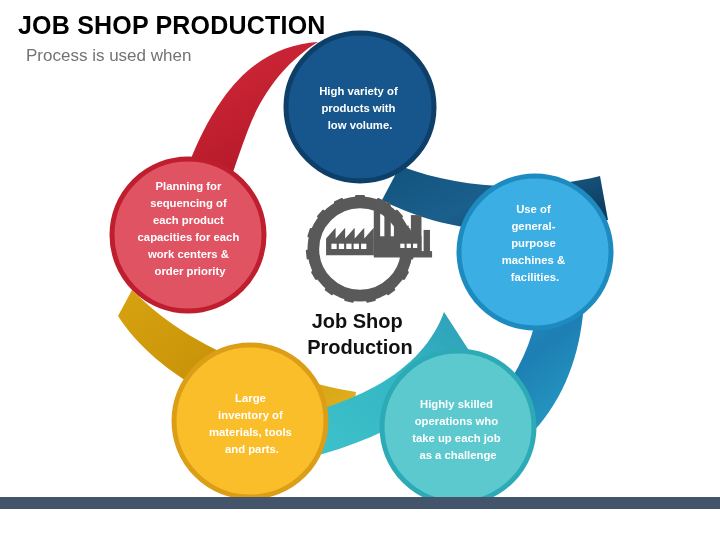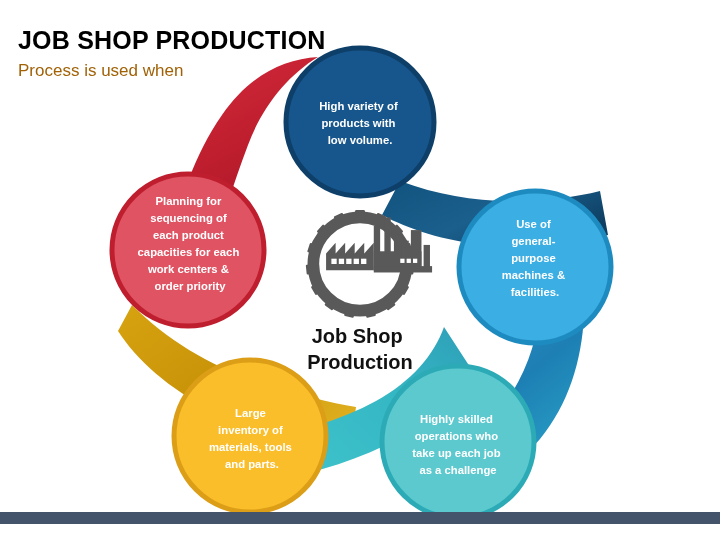--- a/index.html
+++ b/index.html
@@ -9,21 +9,21 @@
   }
   body {
     width: 720px;
     height: 540px;
     position: relative;
     overflow: hidden;
     font-family: "Liberation Sans", sans-serif;
   }
   #slide {
     position: absolute;
-    left: 0; top: 15px;
+    left: 0; top: 0;
     width: 720px;
     height: 509px;
     background: #ffffff;
   }
   #title-block {
     position: absolute;
     left: 18px;
     top: 12px;
     width: 420px;
   }
@@ -32,22 +32,22 @@
     font-weight: bold;
     color: #000000;
     letter-spacing: 0.2px;
     line-height: 1.1;
     margin: 0;
     white-space: nowrap;
   }
   #slide-subtitle {
     font-size: 17px;
     font-weight: normal;
-    color: #a16207;
-    margin: 7px 0 0 0;
+    color: #737373;
+    margin: 7px 0 0 8px;
     line-height: 1.1;
   }
   #diagram {
     position: absolute;
     left: 0;
     top: 0;
     width: 720px;
     height: 540px;
   }
   #footer-bar {

